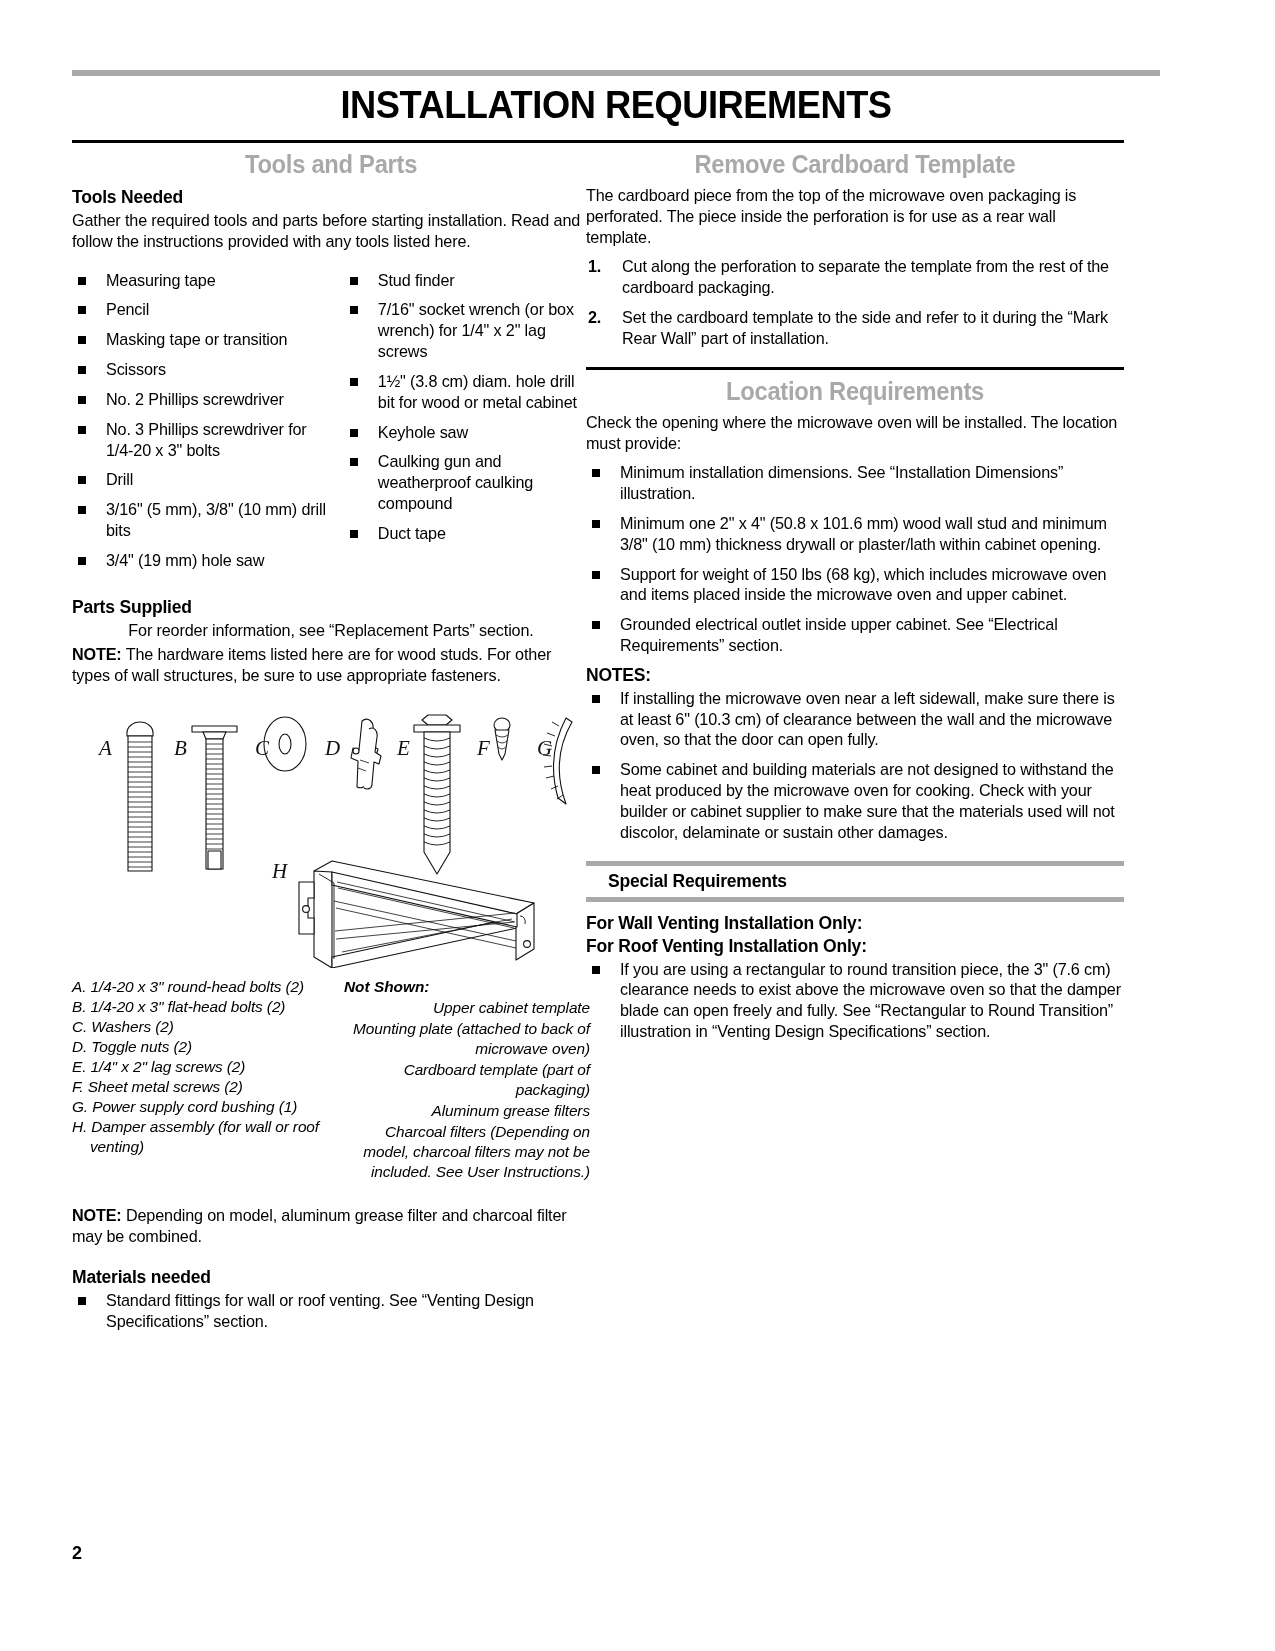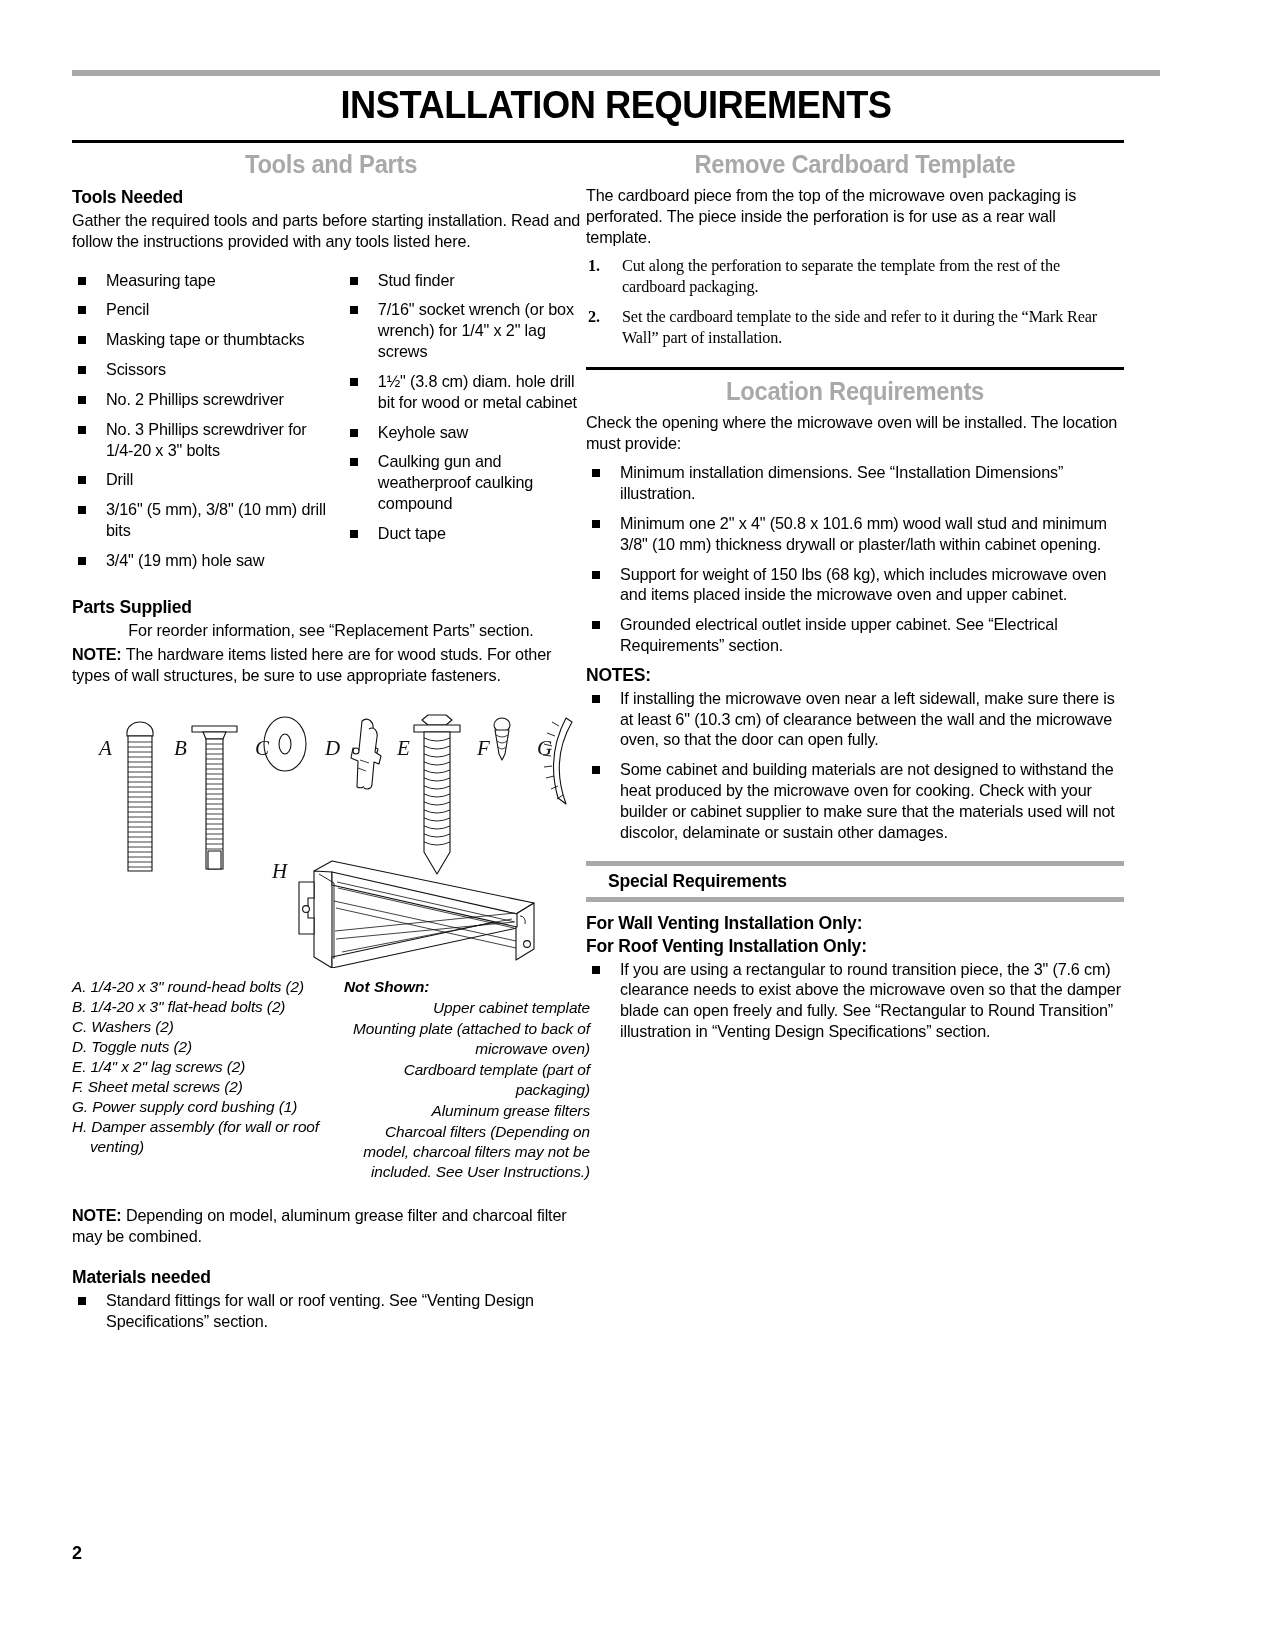--- a/index.html
+++ b/index.html
@@ -96,21 +96,21 @@
   }
   ul.bl > li:before {
     content: "";
     position: absolute;
     left: 6px; top: 7px;
     width: 8px; height: 8px;
     background: #000;
   }
 
   
-  ol.nl { list-style: none; counter-reset: n; font-family: Liberation Serif, serif; }
+  ol.nl { list-style: none; counter-reset: n; }
   ol.nl > li {
     position: relative;
     padding-left: 36px;
     margin-bottom: 9px;
     font-size: 16.2px;
     line-height: 1.285;
     letter-spacing: -0.15px;
     counter-increment: n;
   }
   ol.nl > li:before {
@@ -204,21 +204,21 @@
 
     <p class="body">Gather the required tools and parts before starting installation. Read and follow the instructions provided with any tools listed here.</p>
 
     <div class="gap-sm"></div>
 
     <div class="tools-wrap">
       <div class="tc1">
         <ul class="bl">
           <li class="body">Measuring tape</li>
           <li class="body">Pencil</li>
-          <li class="body">Masking tape or thumbtacks</li>
+          <li class="body">Masking tape or transition</li>
           <li class="body">Scissors</li>
           <li class="body">No. 2 Phillips screwdriver</li>
           <li class="body">No. 3 Phillips screwdriver for 1/4-20 x 3" bolts</li>
           <li class="body">Drill</li>
           <li class="body">3/16" (5 mm), 3/8" (10 mm) drill bits</li>
           <li class="body">3/4" (19 mm) hole saw</li>
         </ul>
       </div>
       <div class="tc2">
         <ul class="bl">

